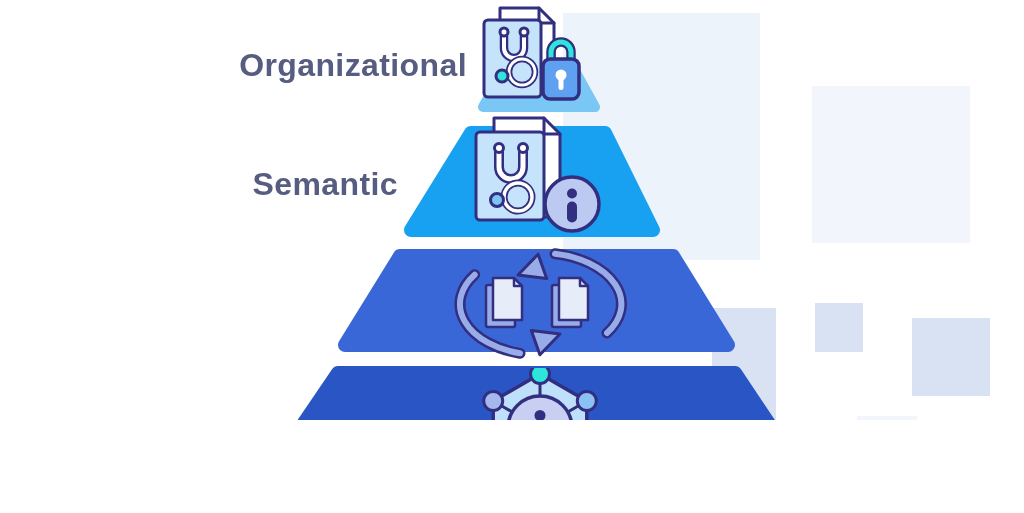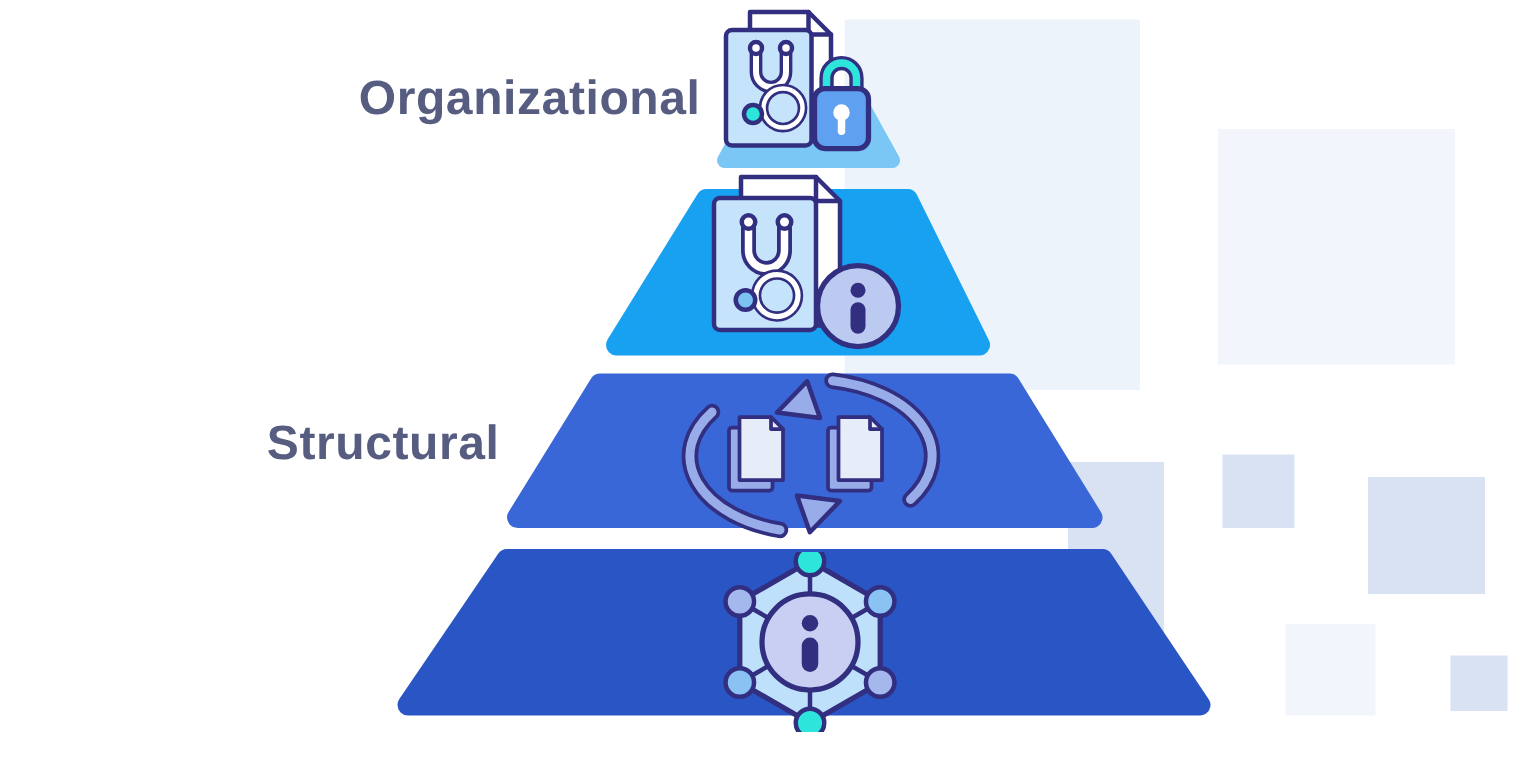--- a/index.html
+++ b/index.html
@@ -1,18 +1,18 @@
 <!DOCTYPE html>
 <html style="--navy: #322E80; --teal: #2EE5DC; --labelColor: #565D80; --docBlue: #C5E3FB; --docGray: #E7EDF8; --periwinkle: #97ACE9; --badge: #BCC9F1; --lockBody: #5FA0F0; --chestAzure: #7CC3F3; --hexFill: #BFE0FB; --centerFill: #C9CFF2; --nodePeri: #A5B8EE; --nodeAzure: #8AC2F3; --decorPale: #EDF3FB; --decorFaint: #F2F6FC; --decorLight: #D8E2F3; --background: #FFFFFF;"><head>
 <meta charset="utf-8">
 <style>
   html,body{margin:0;padding:0;background:#fff;}
   .canvas{
     position:relative;
-    width:1024px;height:513px;
+    width:1024px;height:420px;
     background:var(--background,#fff);
     overflow:hidden;
     font-family:"Liberation Sans", sans-serif;
   }
   
   .sq{position:absolute;}
   .sq-a   {left:563px;top:13px; width:197px;height:247px;background:var(--decorPale);}
   .sq-big {left:812px;top:86px; width:158px;height:157px;background:var(--decorFaint);}
   .sq-b   {left:712px;top:308px;width:64px; height:118px;background:var(--decorLight);}
   .sq-1   {left:815px;top:303px;width:48px; height:49px; background:var(--decorLight);}
@@ -78,21 +78,21 @@
   <div class="sq sq-4"></div>
 
   <svg class="pyramid" viewBox="240 50 584 440" aria-hidden="true">
     <path stroke-width="10" d="M504,69 L574,69 L595,107 L483,107 Z" fill="#7AC6F5" stroke="#7AC6F5"></path>
     <path stroke-width="14" d="M471,133 L605,133 L653,230 L411,230 Z" fill="#18A0F1" stroke="#18A0F1"></path>
     <path stroke-width="14" d="M400,256 L673,256 L728,345 L345,345 Z" fill="#3A67D7" stroke="#3A67D7"></path>
     <path stroke-width="14" d="M338,373 L735,373 L800,470 L272,470 Z" fill="#2A56C5" stroke="#2A56C5"></path>
   </svg>
 
   <div class="lvl-label label-1">Organizational</div>
-  <div class="lvl-label label-3">Structural</div>
+  <div class="lvl-label label-2">Semantic</div>
 
   <svg class="icon icon-1" viewBox="0 0 106 102" aria-hidden="true">
     <g>
       <path class="f-white s-navy" stroke-width="3" d="M21,5 H60 L75,20 V85 H21 Z"></path>
       <path class="no-fill s-navy" stroke-width="3" d="M60,5 V20 H75"></path>
       <rect class="f-docblue s-navy" stroke-width="3" x="5" y="17" width="57" height="77" rx="4"></rect>
       <g>
         <path class="no-fill s-navy" stroke-width="8.5" d="M25,33 V45 a10,10 0 0 0 20,0 V33"></path>
         <path class="no-fill s-white" stroke-width="4" d="M25,33 V45 a10,10 0 0 0 20,0 V33"></path>
         <circle class="f-white s-navy" stroke-width="3" cx="25" cy="29" r="4"></circle>

